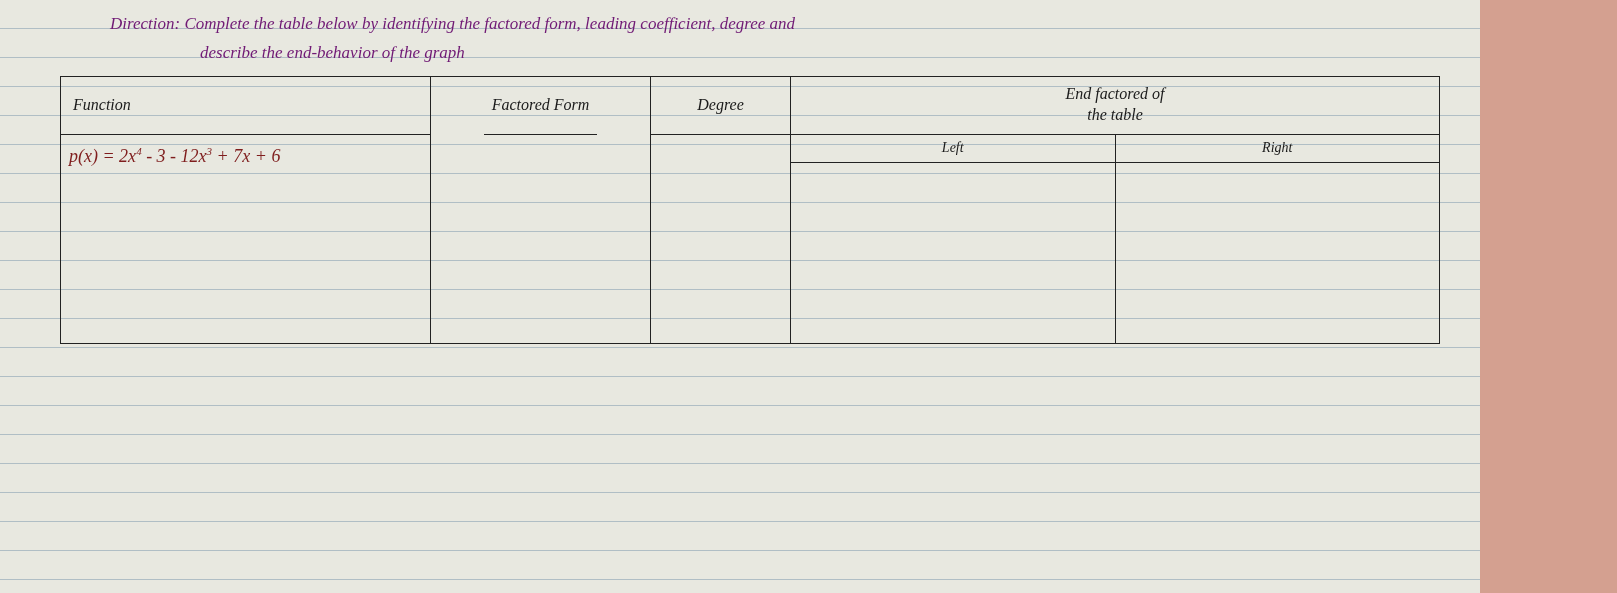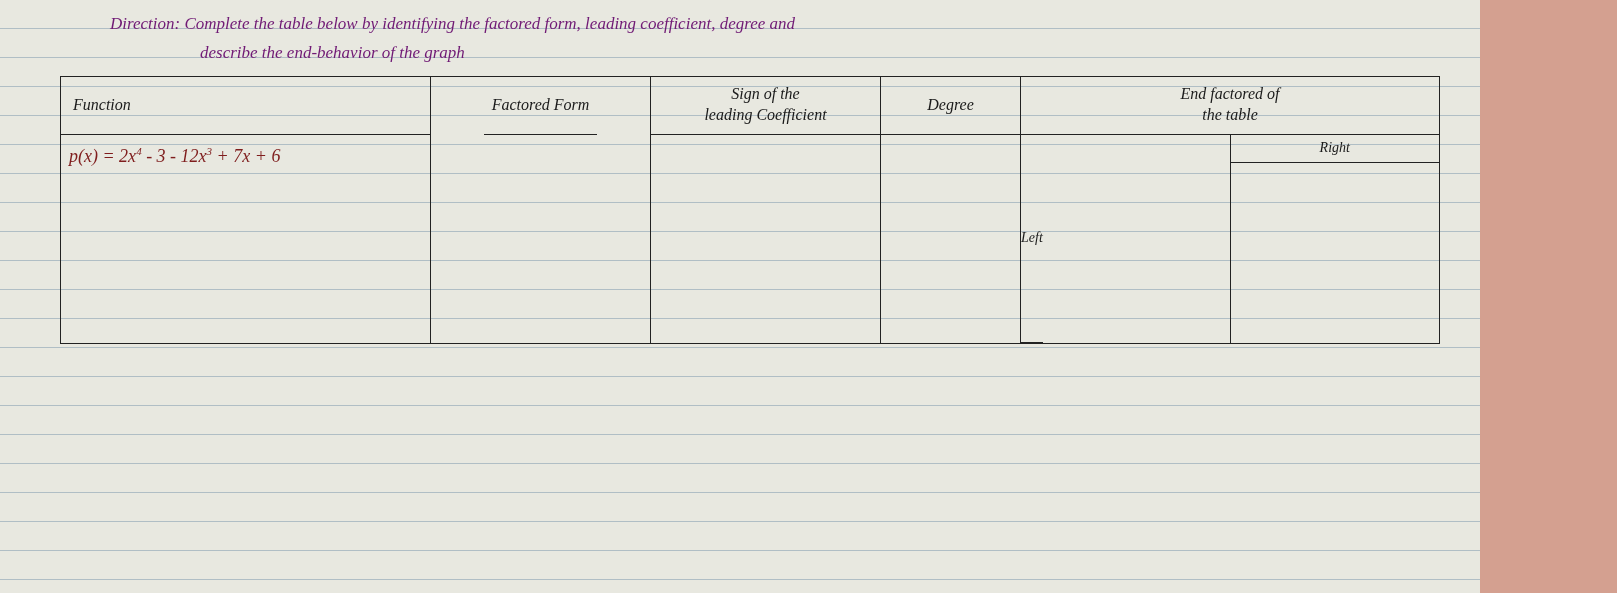--- a/index.html
+++ b/index.html
@@ -204,46 +204,37 @@
       <div style="flex:1;"></div>
     </div>
 
     <div class="col-factored">
       <div class="header-row">
         <span class="header-label">Factored Form</span>
       </div>
       <div style="flex:1;"></div>
     </div>
 
-    <div class="col-sign">
-      <div class="header-row">
-        <span class="header-label">
-          <span>Sign of the</span><br>
-          <span>leading Coefficient</span>
-        </span>
-      </div>
-      <div style="flex:1;"></div>
-    </div>
 
     <div class="col-degree">
       <div class="header-row">
         <span class="header-label">Degree</span>
       </div>
       <div style="flex:1;"></div>
     </div>
 
     <div class="col-end">
       <div class="header-row-end">
         <span class="header-label">
           <span>End factored of</span><br>
           <span>the table</span>
         </span>
       </div>
       <div class="col-end-inner">
-        <div style="flex:1; border-right:1.5px solid #222; display:flex; ">
+        <div style="flex:1; border-right:1.5px solid #222; display:flex; flex-direction:column;">
           <div style="border-bottom:1.5px solid #222; display:flex; align-items:center; justify-content:center; min-height:28px;">
             <span class="header-label-small">Left</span>
           </div>
           <div style="flex:1;"></div>
         </div>
         <div style="flex:1; display:flex; flex-direction:column;">
           <div style="border-bottom:1.5px solid #222; display:flex; align-items:center; justify-content:center; min-height:28px;">
             <span class="header-label-small">Right</span>
           </div>
           <div style="flex:1;"></div>

